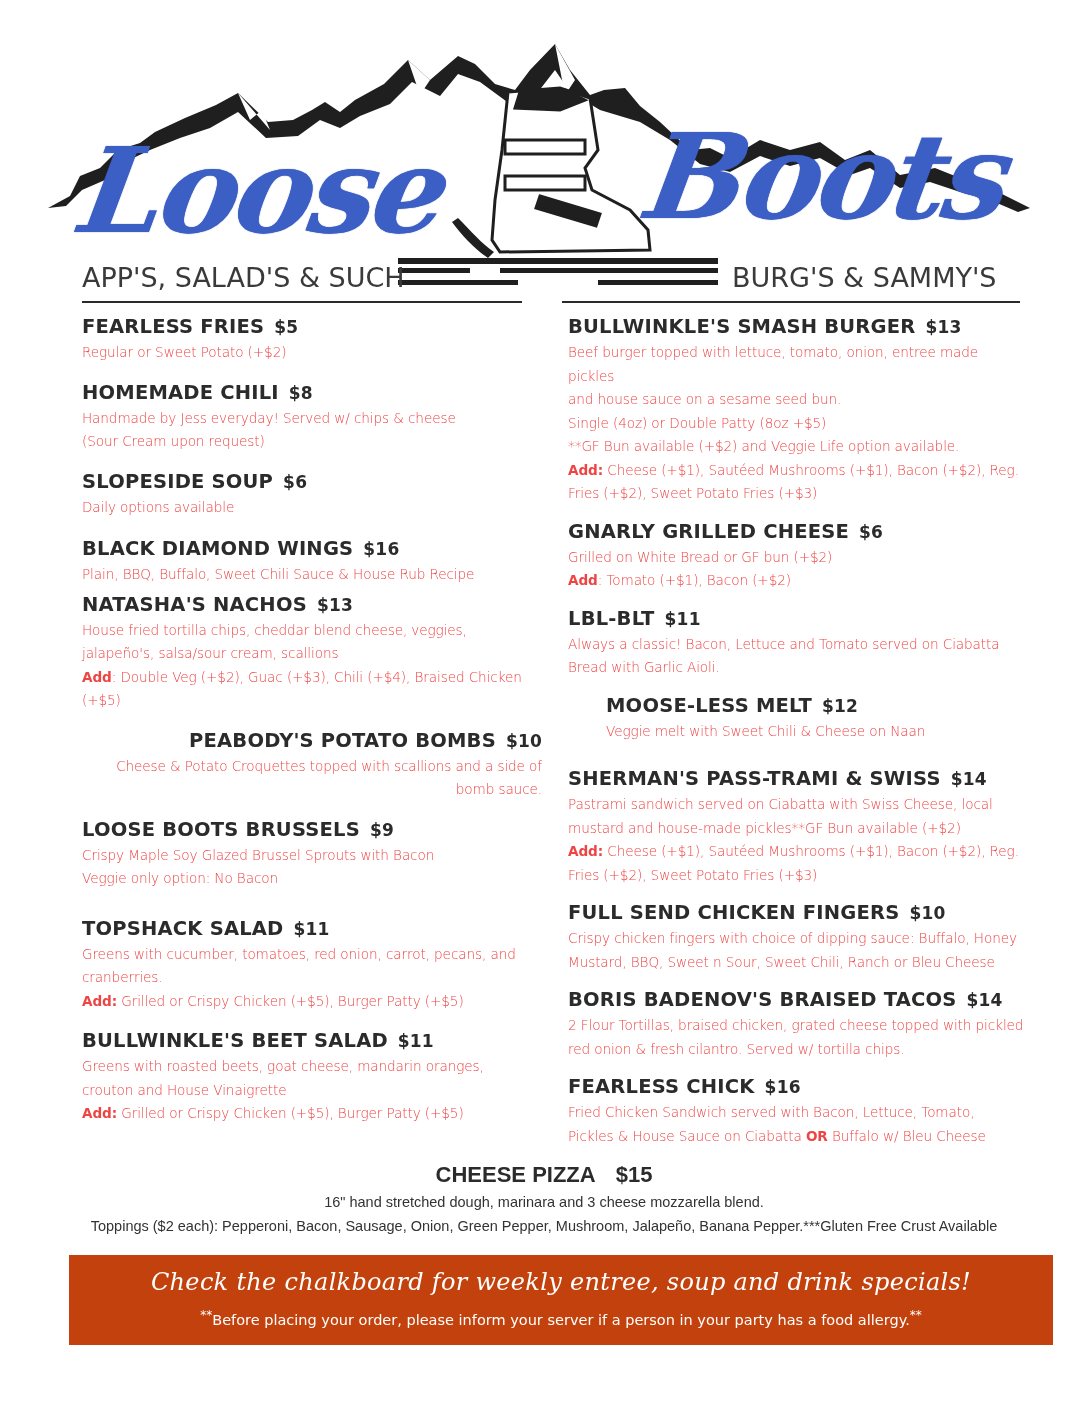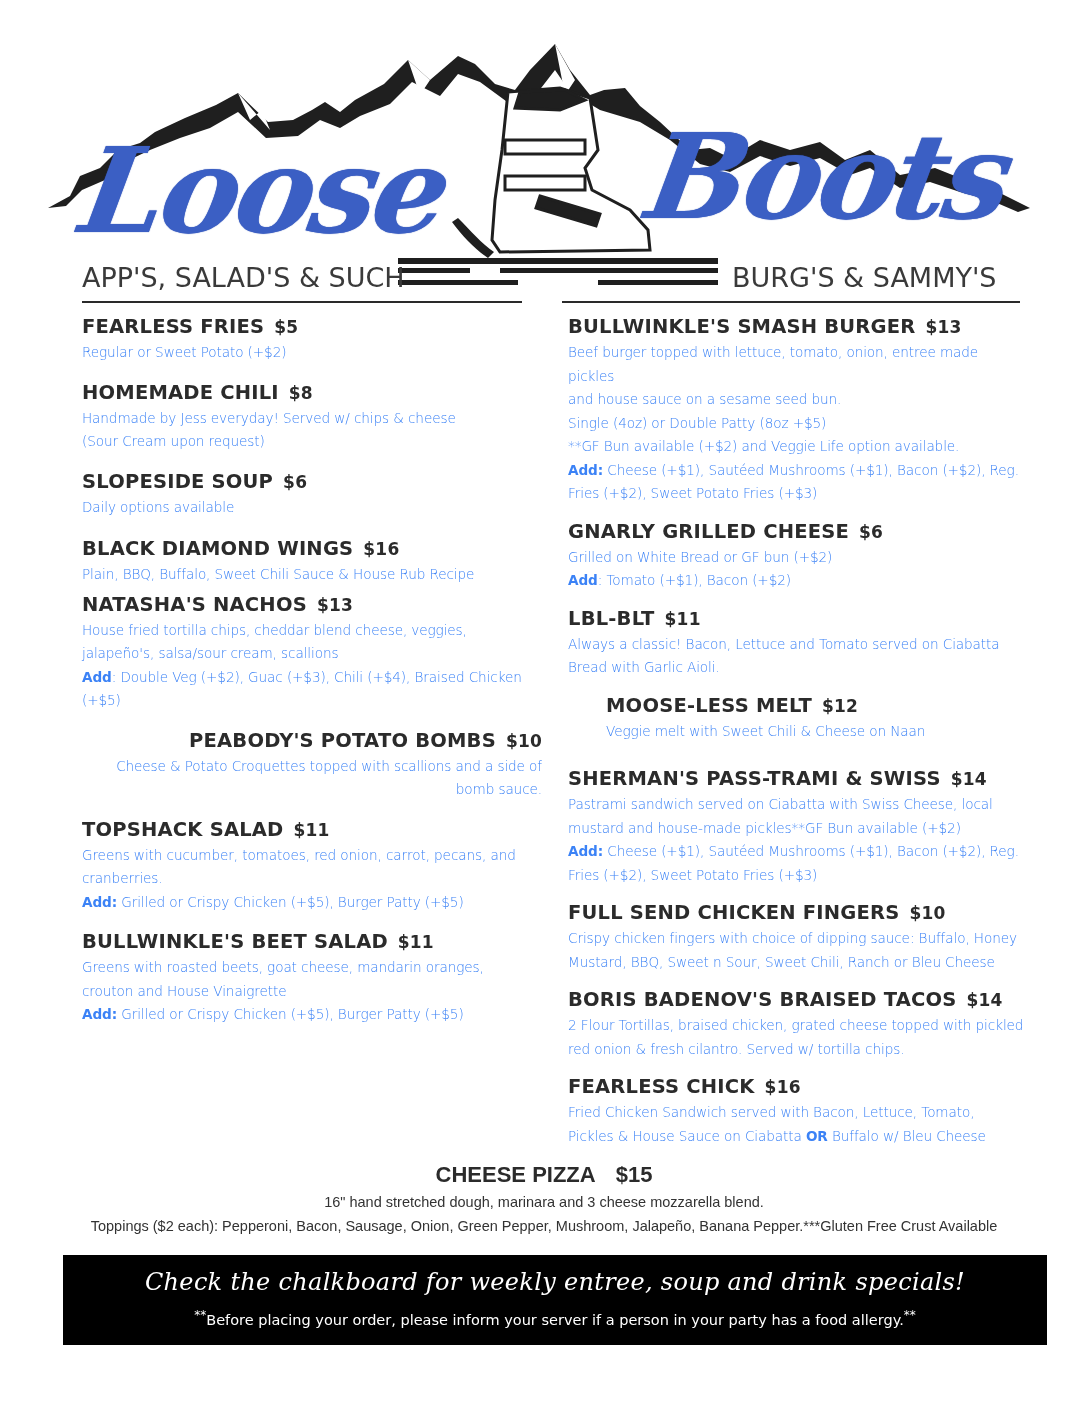--- a/index.html
+++ b/index.html
@@ -29,36 +29,36 @@
   .col { position: absolute; top: 313px; }
   .col-left { left: 82px; width: 460px; }
   .col-right { left: 568px; width: 460px; }
   .item { margin-bottom: 13px; }
   .item-title {
     font-family: "DejaVu Sans", sans-serif; font-weight: bold; font-size: 19.5px;
     color: #2b2b2b; letter-spacing: 0.2px; line-height: 28px; white-space: nowrap;
   }
   .item-price { margin-left: 10px; font-size: 17px; }
   .item-desc {
-    font-family: "DejaVu Sans", sans-serif; font-size: 13.6px; color: #3b82f6;
+    font-family: "DejaVu Sans", sans-serif; font-size: 13.6px; color: #ef4444;
     line-height: 23.5px; font-weight: 300; letter-spacing: -0.1px;
   }
   .add-label { font-weight: bold; }
   .or-bold { font-weight: bold; }
 
   .pizza { position: absolute; top: 1160px; left: 0; width: 1088px; text-align: center; }
   .pizza-title {
     font-family: "Liberation Sans", sans-serif; font-weight: bold; font-size: 22px; color: #2b2b2b;
     line-height: 30px;
   }
   .pizza-title .item-price { margin-left: 20px; font-size: 22px; }
   .pizza-line { font-family: "Liberation Sans", sans-serif; font-size: 14.5px; color: #333; line-height: 24px; }
 
   .banner {
-    position: absolute; left: 63px; top: 1255px; width: 984px; height: 90px; background: #000000;
+    position: absolute; left: 69px; top: 1255px; width: 984px; height: 90px; background: #c2410c;
     color: #ffffff; text-align: center;
   }
   .banner-main {
     font-family: "DejaVu Serif", serif; font-style: italic; font-size: 24px; margin-top: 12px;
     letter-spacing: 0.3px; line-height: 30px;
   }
   .banner-note { font-family: "DejaVu Sans", sans-serif; font-size: 14.5px; margin-top: 8px; line-height: 20px; }
   .banner-note sup { font-size: 12px; }
 </style>
 </head>
@@ -128,20 +128,27 @@
         <div><span class="add-label">Add</span><span>: Double Veg (+$2), Guac (+$3), Chili (+$4), Braised Chicken (+$5)</span></div>
       </div>
     </div>
     <div class="item" style="margin-bottom: 14px; text-align: right;">
       <div class="item-title"><span>PEABODY'S POTATO BOMBS</span><span class="item-price">$10</span></div>
       <div class="item-desc">
         <div>Cheese &amp; Potato Croquettes topped with scallions and a side of</div>
         <div>bomb sauce.</div>
       </div>
     </div>
+    <div class="item" style="margin-bottom: 24px;">
+      <div class="item-title"><span>LOOSE BOOTS BRUSSELS</span><span class="item-price">$9</span></div>
+      <div class="item-desc">
+        <div>Crispy Maple Soy Glazed Brussel Sprouts with Bacon</div>
+        <div>Veggie only option:  No Bacon</div>
+      </div>
+    </div>
     <div class="item" style="margin-bottom: 14px;">
       <div class="item-title"><span>TOPSHACK SALAD</span><span class="item-price">$11</span></div>
       <div class="item-desc">
         <div>Greens with cucumber, tomatoes, red onion, carrot, pecans, and</div>
         <div>cranberries.</div>
         <div><span class="add-label">Add:</span><span> Grilled or Crispy Chicken (+$5), Burger Patty (+$5)</span></div>
       </div>
     </div>
     <div class="item" style="margin-bottom: 0px;">
       <div class="item-title"><span>BULLWINKLE'S BEET SALAD</span><span class="item-price">$11</span></div>

